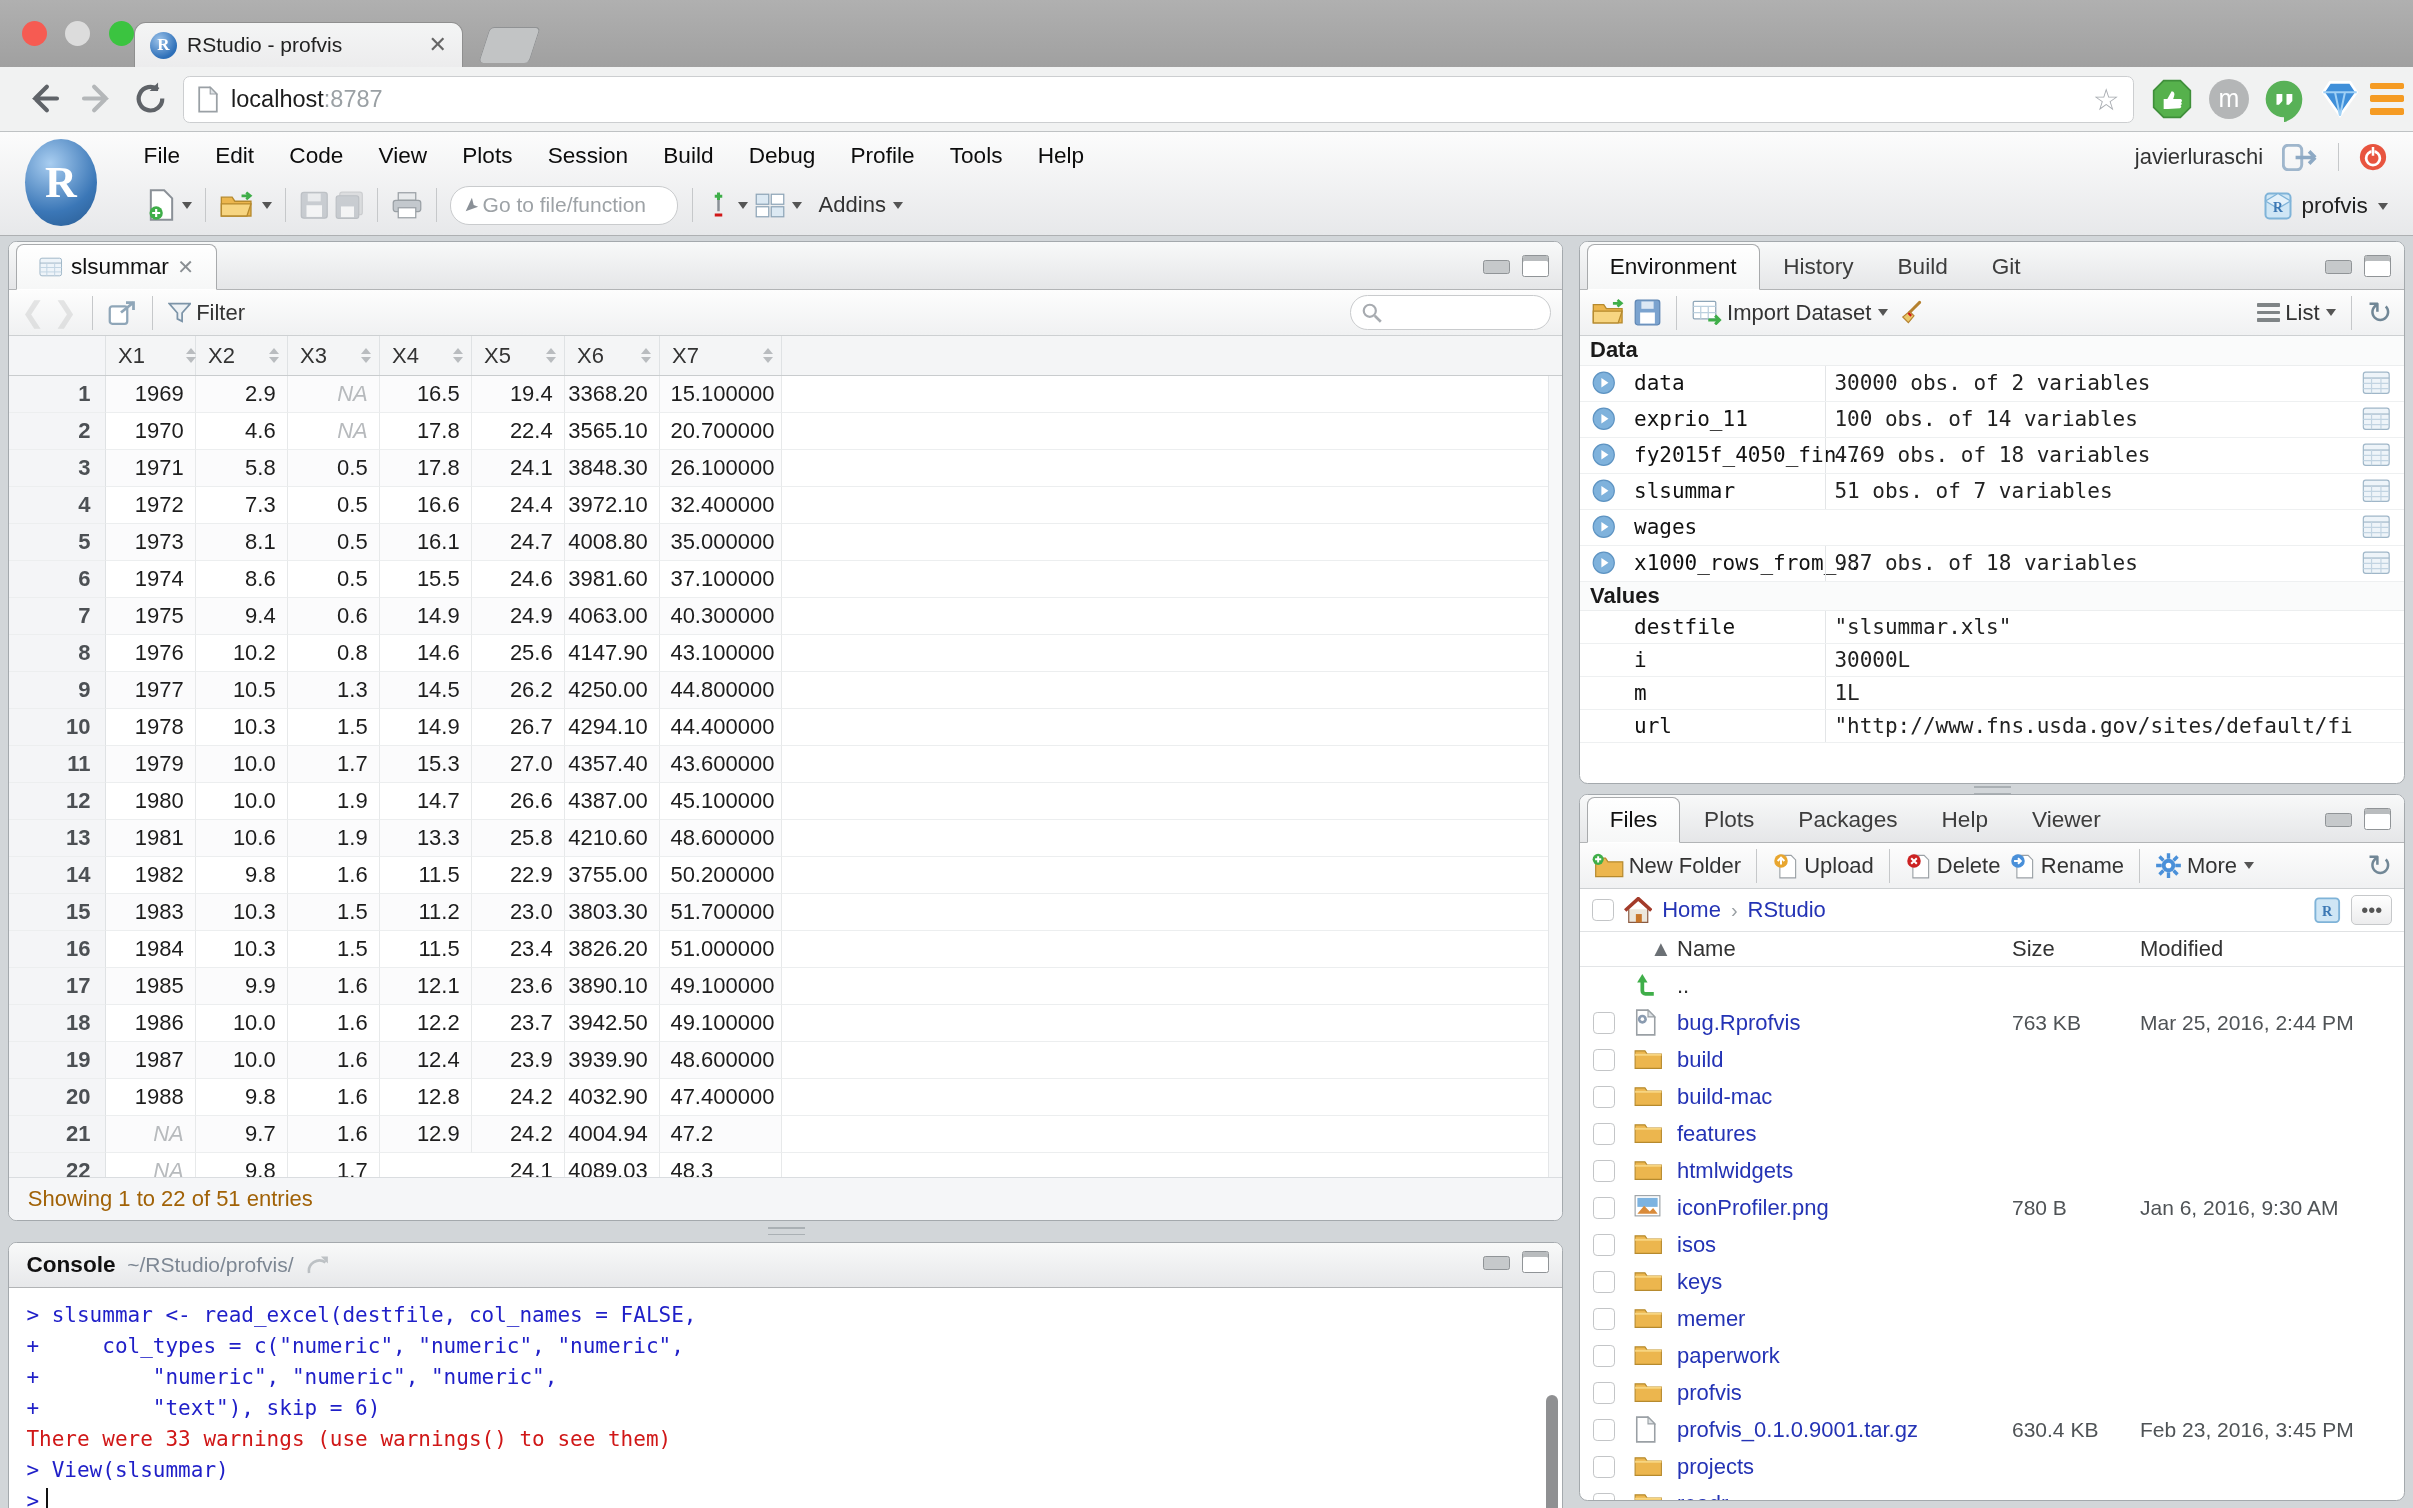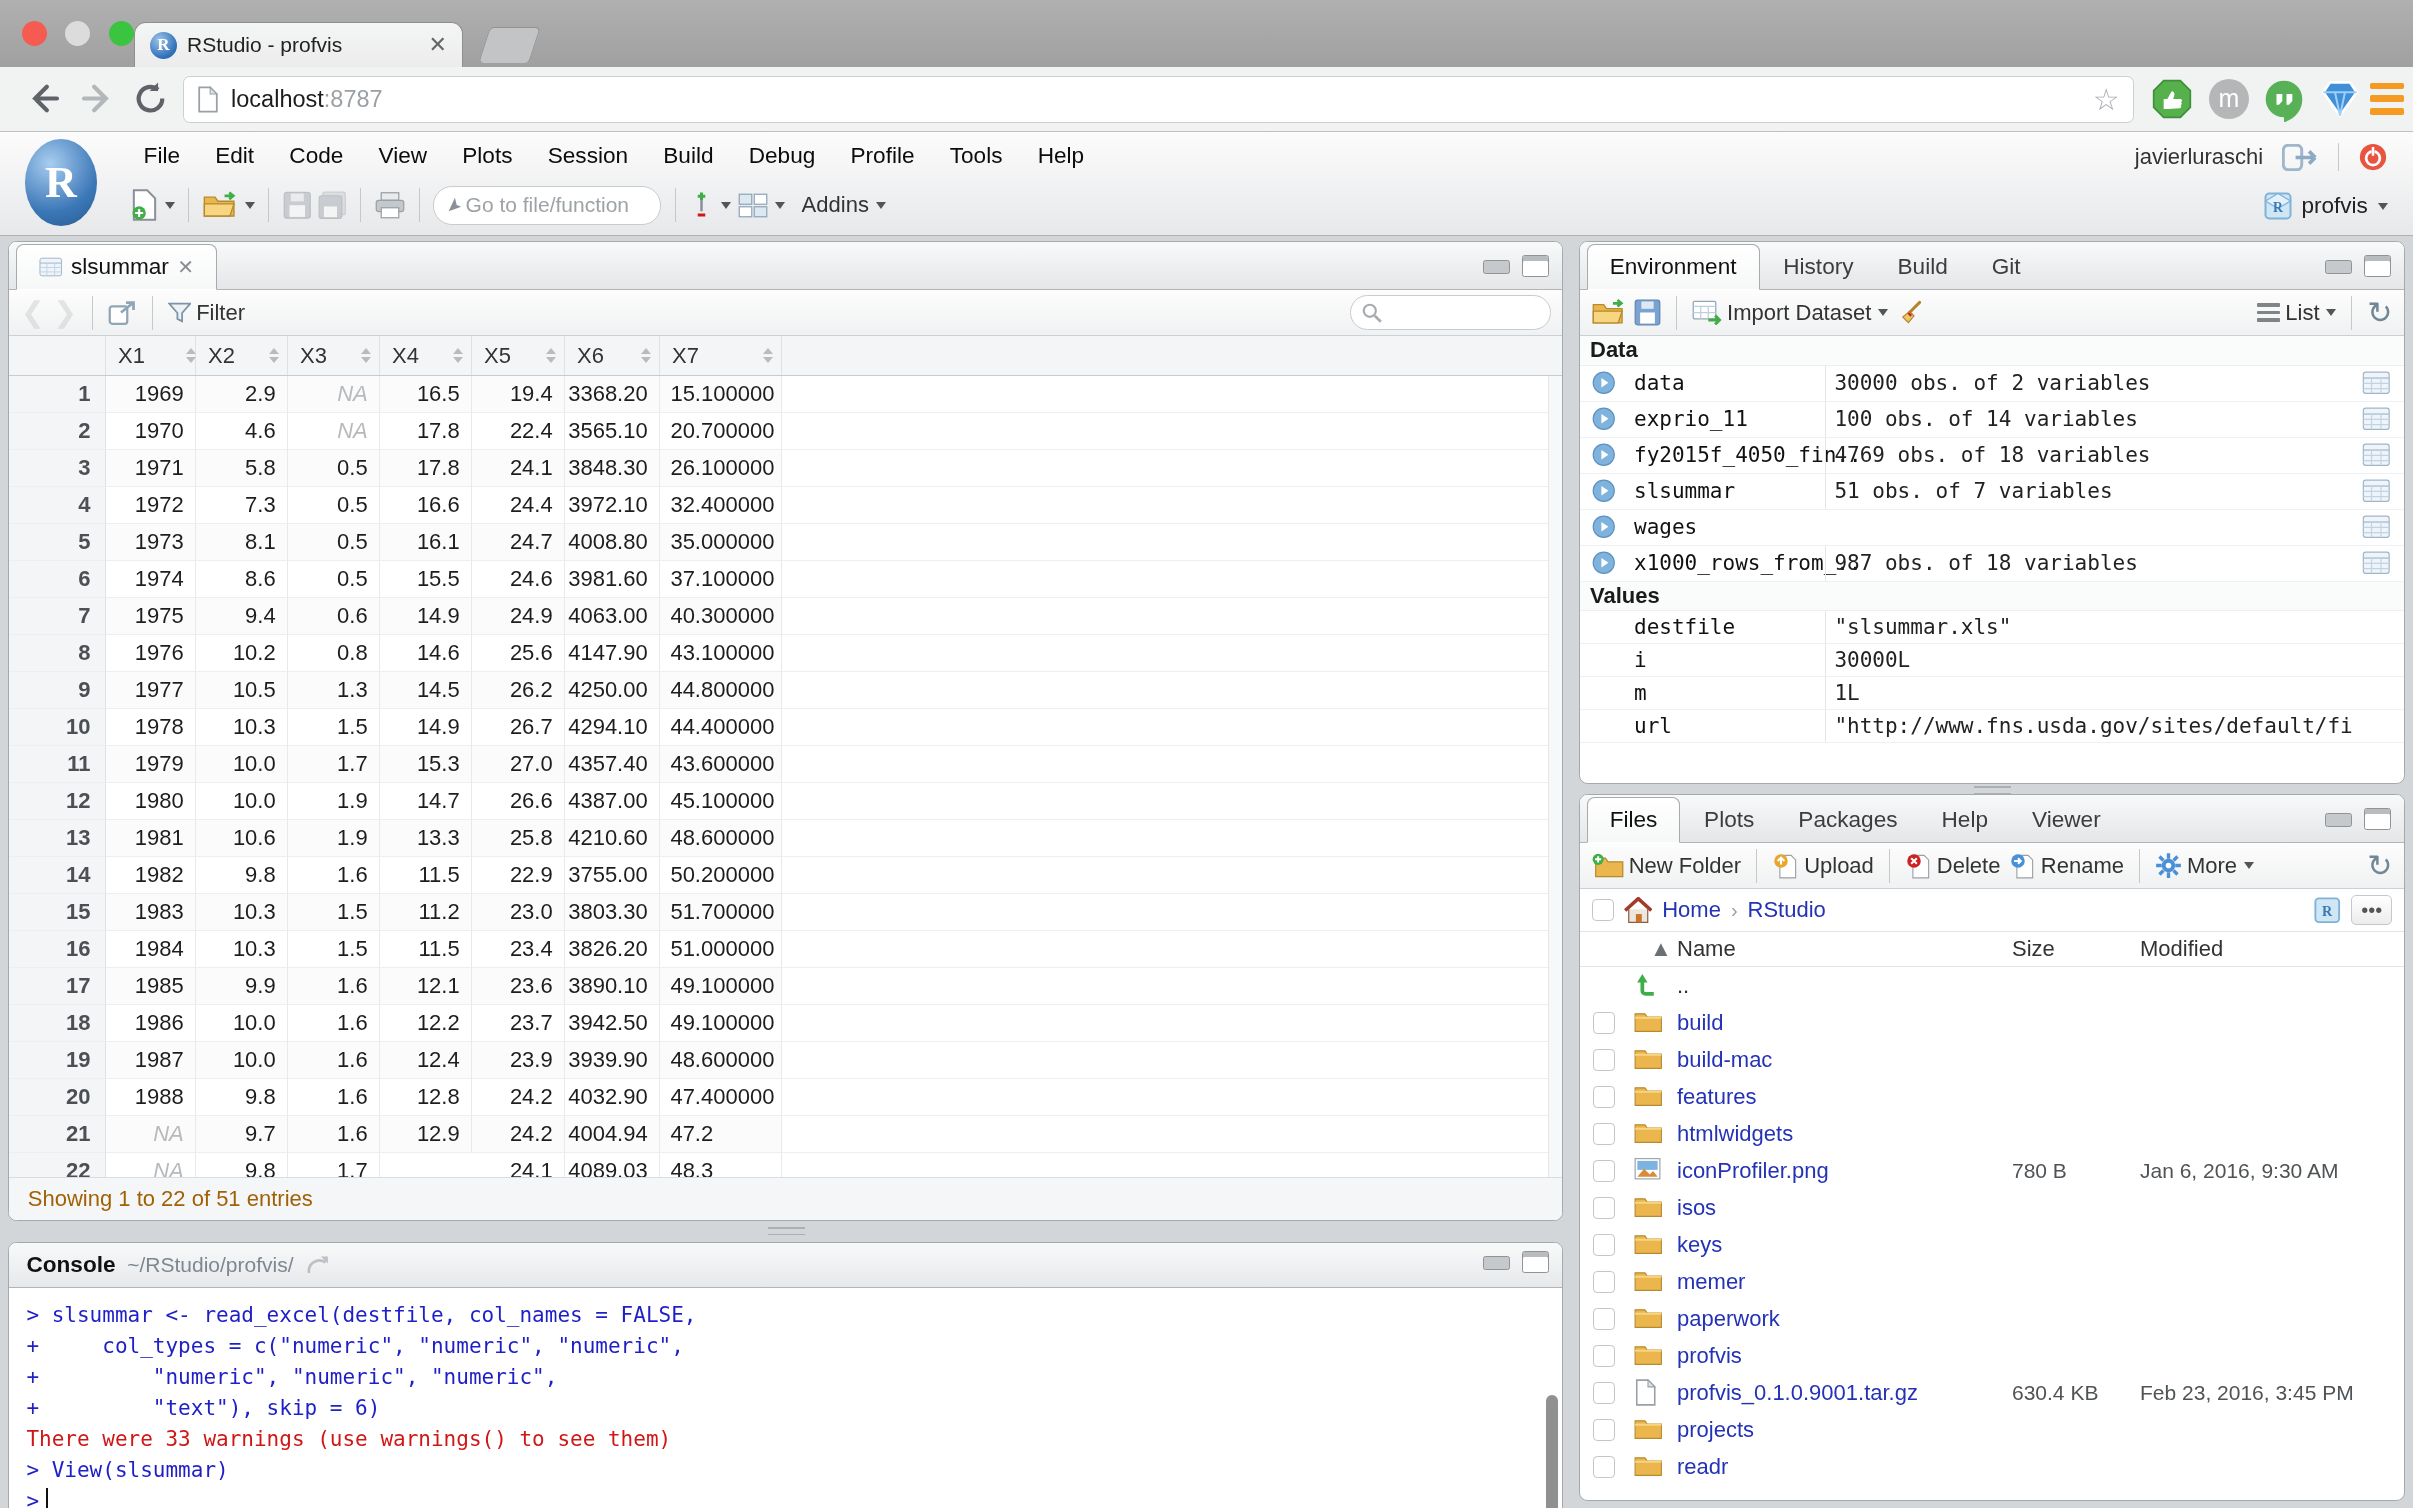--- a/index.html
+++ b/index.html
@@ -30,21 +30,21 @@
   #ext-m{border-radius:50%;background:#b4b6b7;color:#fff;font-size:25px;display:flex;align-items:center;justify-content:center;}
   #ext-menu{display:flex;flex-direction:column;justify-content:center;gap:5.9px;}
   #ext-menu i{display:block;height:6.7px;background:var(--c-orange);border-radius:1.7px;}
   
   #rshead{left:0;top:132px;width:2413px;height:104px;background:linear-gradient(#fcfcfc,#e7e8ea);border-bottom:0.8px solid #aeb0b2;box-sizing:border-box;}
   #rslogo{position:absolute;left:25px;top:6.7px;width:72px;height:87px;border-radius:50%;
        background:radial-gradient(circle at 35% 28%,#a8cdf0,#3b77b7 62%,#27598f);color:#fff;
        font:bold 44px "Liberation Serif",serif;display:flex;align-items:center;justify-content:center;}
   #menubar{position:absolute;left:126px;top:0;height:47px;display:flex;align-items:center;}
   .menu-item{font-size:22.6px;color:#0c0c0c;padding:0 17.6px;}
-  #rstoolbar{position:absolute;left:131px;top:47px;height:52px;display:flex;align-items:center;gap:7px;}
+  #rstoolbar{position:absolute;left:148px;top:47px;height:52px;display:flex;align-items:center;gap:7px;}
   .tbtn{display:flex;align-items:center;gap:5px;}
   .caret{width:0;height:0;border-left:5.9px solid transparent;border-right:5.9px solid transparent;border-top:7.5px solid #555;margin-left:1.7px;}
   .tsep{width:0.8px;height:34px;background:#c6c8ca;margin:0 6.7px;}
   .disabled{opacity:.42;filter:grayscale(.8);}
   #goto{width:228px;height:39px;border:0.8px solid #c9cbcd;border-radius:19px;background:#fff;display:flex;align-items:center;padding:0 11.7px;box-sizing:border-box;}
   #goto input{border:none;outline:none;font-size:21px;color:#333;width:100%;background:transparent;font-family:"Liberation Sans",sans-serif;}
   #goto input::placeholder{color:#9da2a6;}
   #userarea{position:absolute;right:25px;top:5px;height:40px;display:flex;align-items:center;gap:19px;}
   #userarea .uname{font-size:22px;color:#333;}
   #projarea{position:absolute;right:25px;top:52px;height:44px;display:flex;align-items:center;gap:8.4px;}
@@ -974,20 +974,34 @@
           <svg viewBox="0 0 24 24" width="25" height="25">
             <path d="M19 21 H11 a3 3 0 0 1 -3 -3 V9" fill="none" stroke="#3fae49" stroke-width="3.6"></path>
             <path d="M3 10 L13 10 L8 2 Z" fill="#3fae49"></path>
           </svg>
         </span>
         <span class="fname plain">..</span>
       </div>
       <div class="frow">
         <span class="cb"></span>
         <span class="fic">
+          <svg viewBox="0 0 20 24" width="23.5" height="27">
+            <path d="M2 1 h10 l6 6 v16 H2z" fill="#fff" stroke="#9aa0a5" stroke-width="1.4"></path>
+            <path d="M12 1 l6 6 h-6z" fill="#dfe3e6" stroke="#9aa0a5"></path>
+            <circle cx="7" cy="9" r="4" fill="#8a9bb0"></circle>
+            <circle cx="7" cy="9" r="1.6" fill="#fff"></circle>
+          </svg>
+        </span>
+        <span class="fname">bug.Rprofvis</span>
+        <span class="fsize">763 KB</span>
+        <span class="fmod">Mar 25, 2016, 2:44 PM</span>
+      </div>
+      <div class="frow">
+        <span class="cb"></span>
+        <span class="fic">
           <svg viewBox="0 0 26 22" width="28.5" height="25">
             <path d="M1 4 h9 l2 3 h13 v13 H1z" fill="#ecb64e" stroke="#b68a2e"></path>
             <path d="M1 8.5 h24 v-1.8 h-24z" fill="#f7d581"></path>
           </svg>
         </span>
         <span class="fname">build</span>
       </div>
       <div class="frow">
         <span class="cb"></span>
         <span class="fic">

